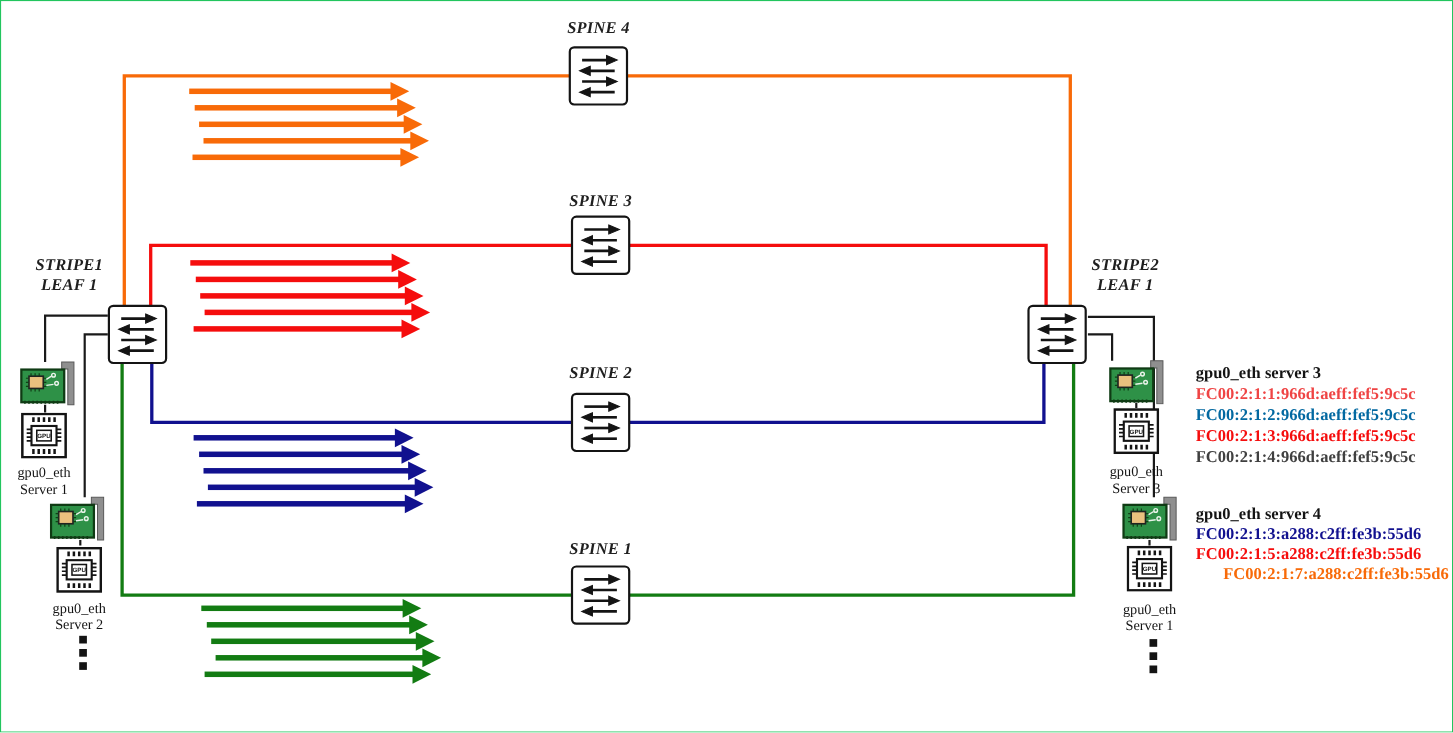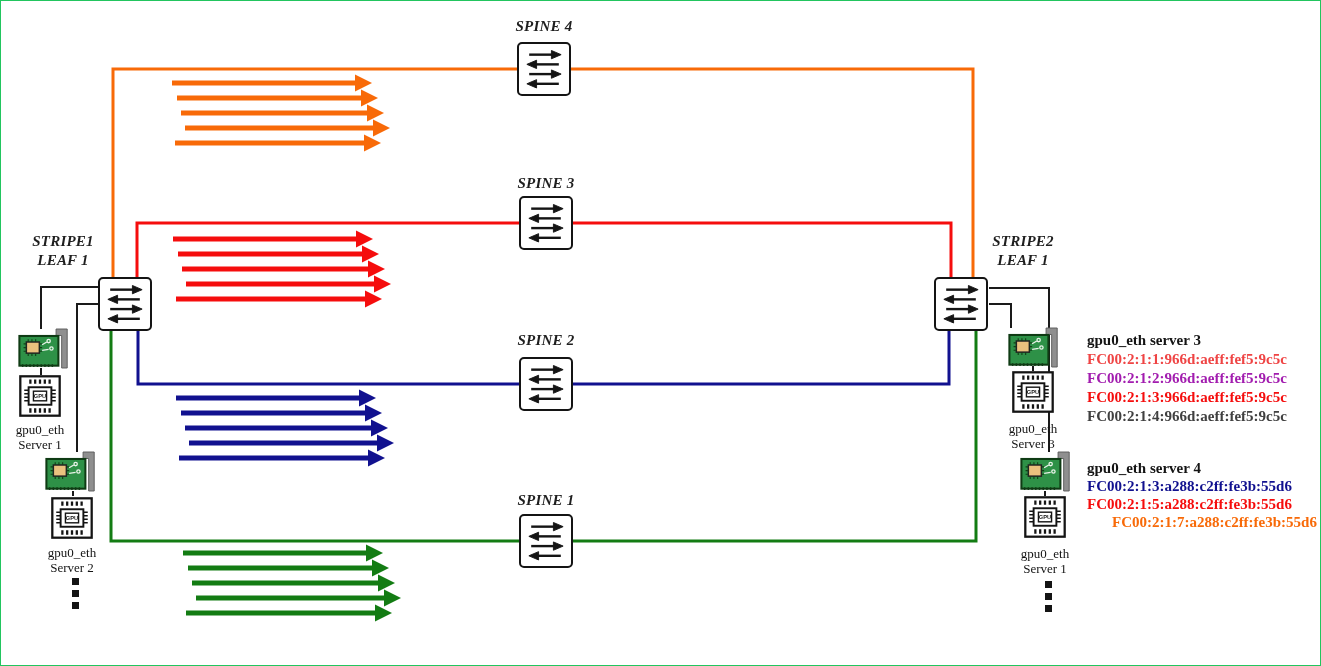--- a/index.html
+++ b/index.html
@@ -239,21 +239,21 @@
       <use href="#sym-gpu"></use>
     </svg>
   <div class="srv-label" style="left:998px;top:545px">
     <div>gpu0_eth</div>
     <div>Server 1</div>
   </div>
 
   <div class="addr-block" style="left:1086px;top:330px">
     <div class="addr-title">gpu0_eth server 3</div>
     <div class="addr-line" style="color: #ef4444;">FC00:2:1:1:966d:aeff:fef5:9c5c</div>
-    <div class="addr-line" style="color: #a21caf;">FC00:2:1:2:966d:aeff:fef5:9c5c</div>
+    <div class="addr-line" style="color: #0369a1;">FC00:2:1:2:966d:aeff:fef5:9c5c</div>
     <div class="addr-line" style="color: rgb(245, 13, 13);">FC00:2:1:3:966d:aeff:fef5:9c5c</div>
     <div class="addr-line" style="color: #404040;">FC00:2:1:4:966d:aeff:fef5:9c5c</div>
   </div>
 
   <div class="addr-block compact" style="left:1086px;top:458px">
     <div class="addr-title">gpu0_eth server 4</div>
     <div class="addr-line" style="color: rgb(17, 17, 143);">FC00:2:1:3:a288:c2ff:fe3b:55d6</div>
     <div class="addr-line" style="color: rgb(245, 13, 13);">FC00:2:1:5:a288:c2ff:fe3b:55d6</div>
     <div class="addr-line" style="color: rgb(248, 106, 8); margin-left: 25px;">FC00:2:1:7:a288:c2ff:fe3b:55d6</div>
   </div>

